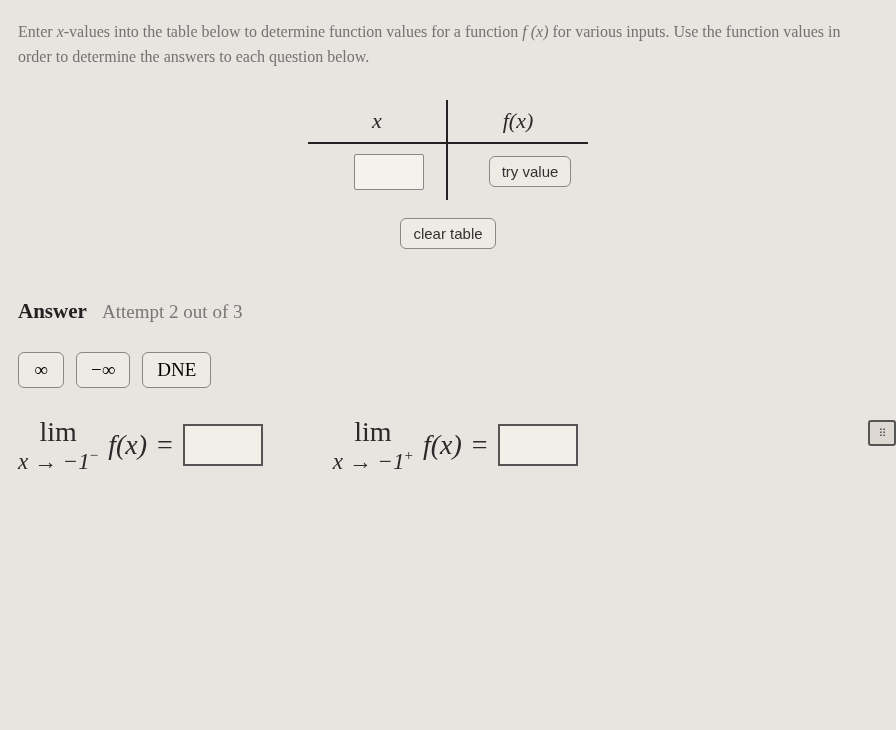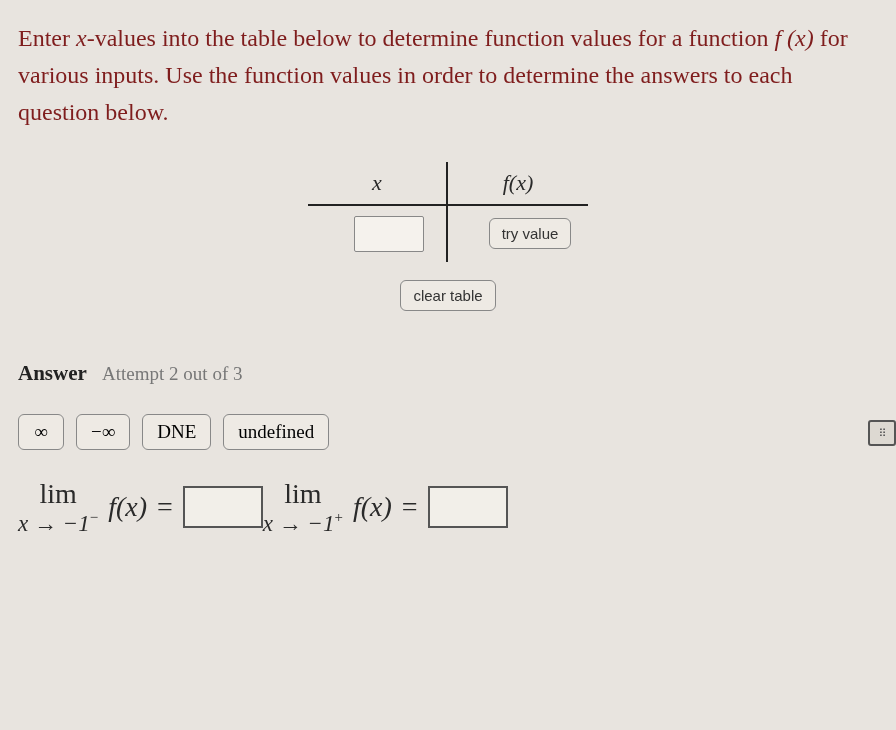--- a/index.html
+++ b/index.html
@@ -7,24 +7,24 @@
       margin: 0;
       padding: 20px 18px;
       font-family: Georgia, 'Times New Roman', serif;
       background: #e8e4df;
       color: #2a2a2a;
       width: 896px;
       height: 730px;
       position: relative;
     }
     .instructions {
-      font-size: 24px;
+      font-size: 16px;
       line-height: 1.55;
       margin-bottom: 30px;
-      color: #7f1d1d;
+      color: #737373;
     }
     .math-var { font-style: italic; font-family: 'Times New Roman', serif; }
     .table-area {
       display: flex;
       flex-direction: column;
       align-items: center;
       margin: 30px 0 50px 0;
     }
     .fn-table {
       display: flex;
@@ -95,20 +95,21 @@
       border-radius: 6px;
       background: #eeeae4;
       cursor: pointer;
       display: flex;
       align-items: center;
       justify-content: center;
       min-width: 46px;
     }
     .limits-row {
       display: flex;
+      gap: 70px;
       align-items: center;
       font-family: 'Times New Roman', serif;
       font-size: 28px;
     }
     .limit-expr {
       display: flex;
       align-items: center;
       gap: 10px;
     }
     .lim-block {
@@ -175,21 +176,20 @@
 <div class="answer-section">
   <div class="answer-header">
     <span class="bold">Answer</span>
     <span class="attempt">Attempt 2 out of 3</span>
   </div>
 
   <div class="pill-row">
     <button class="pill">∞</button>
     <button class="pill">−∞</button>
     <button class="pill">DNE</button>
-    <button class="pill">undefined</button>
   </div>
 
   <div class="limits-row">
     <div class="limit-expr">
       <span class="lim-block">
         <span class="lim-top">lim</span>
         <span class="lim-bottom">
           <span class="math-var">x → −1</span><span class="sup">−</span>
         </span>
       </span>

